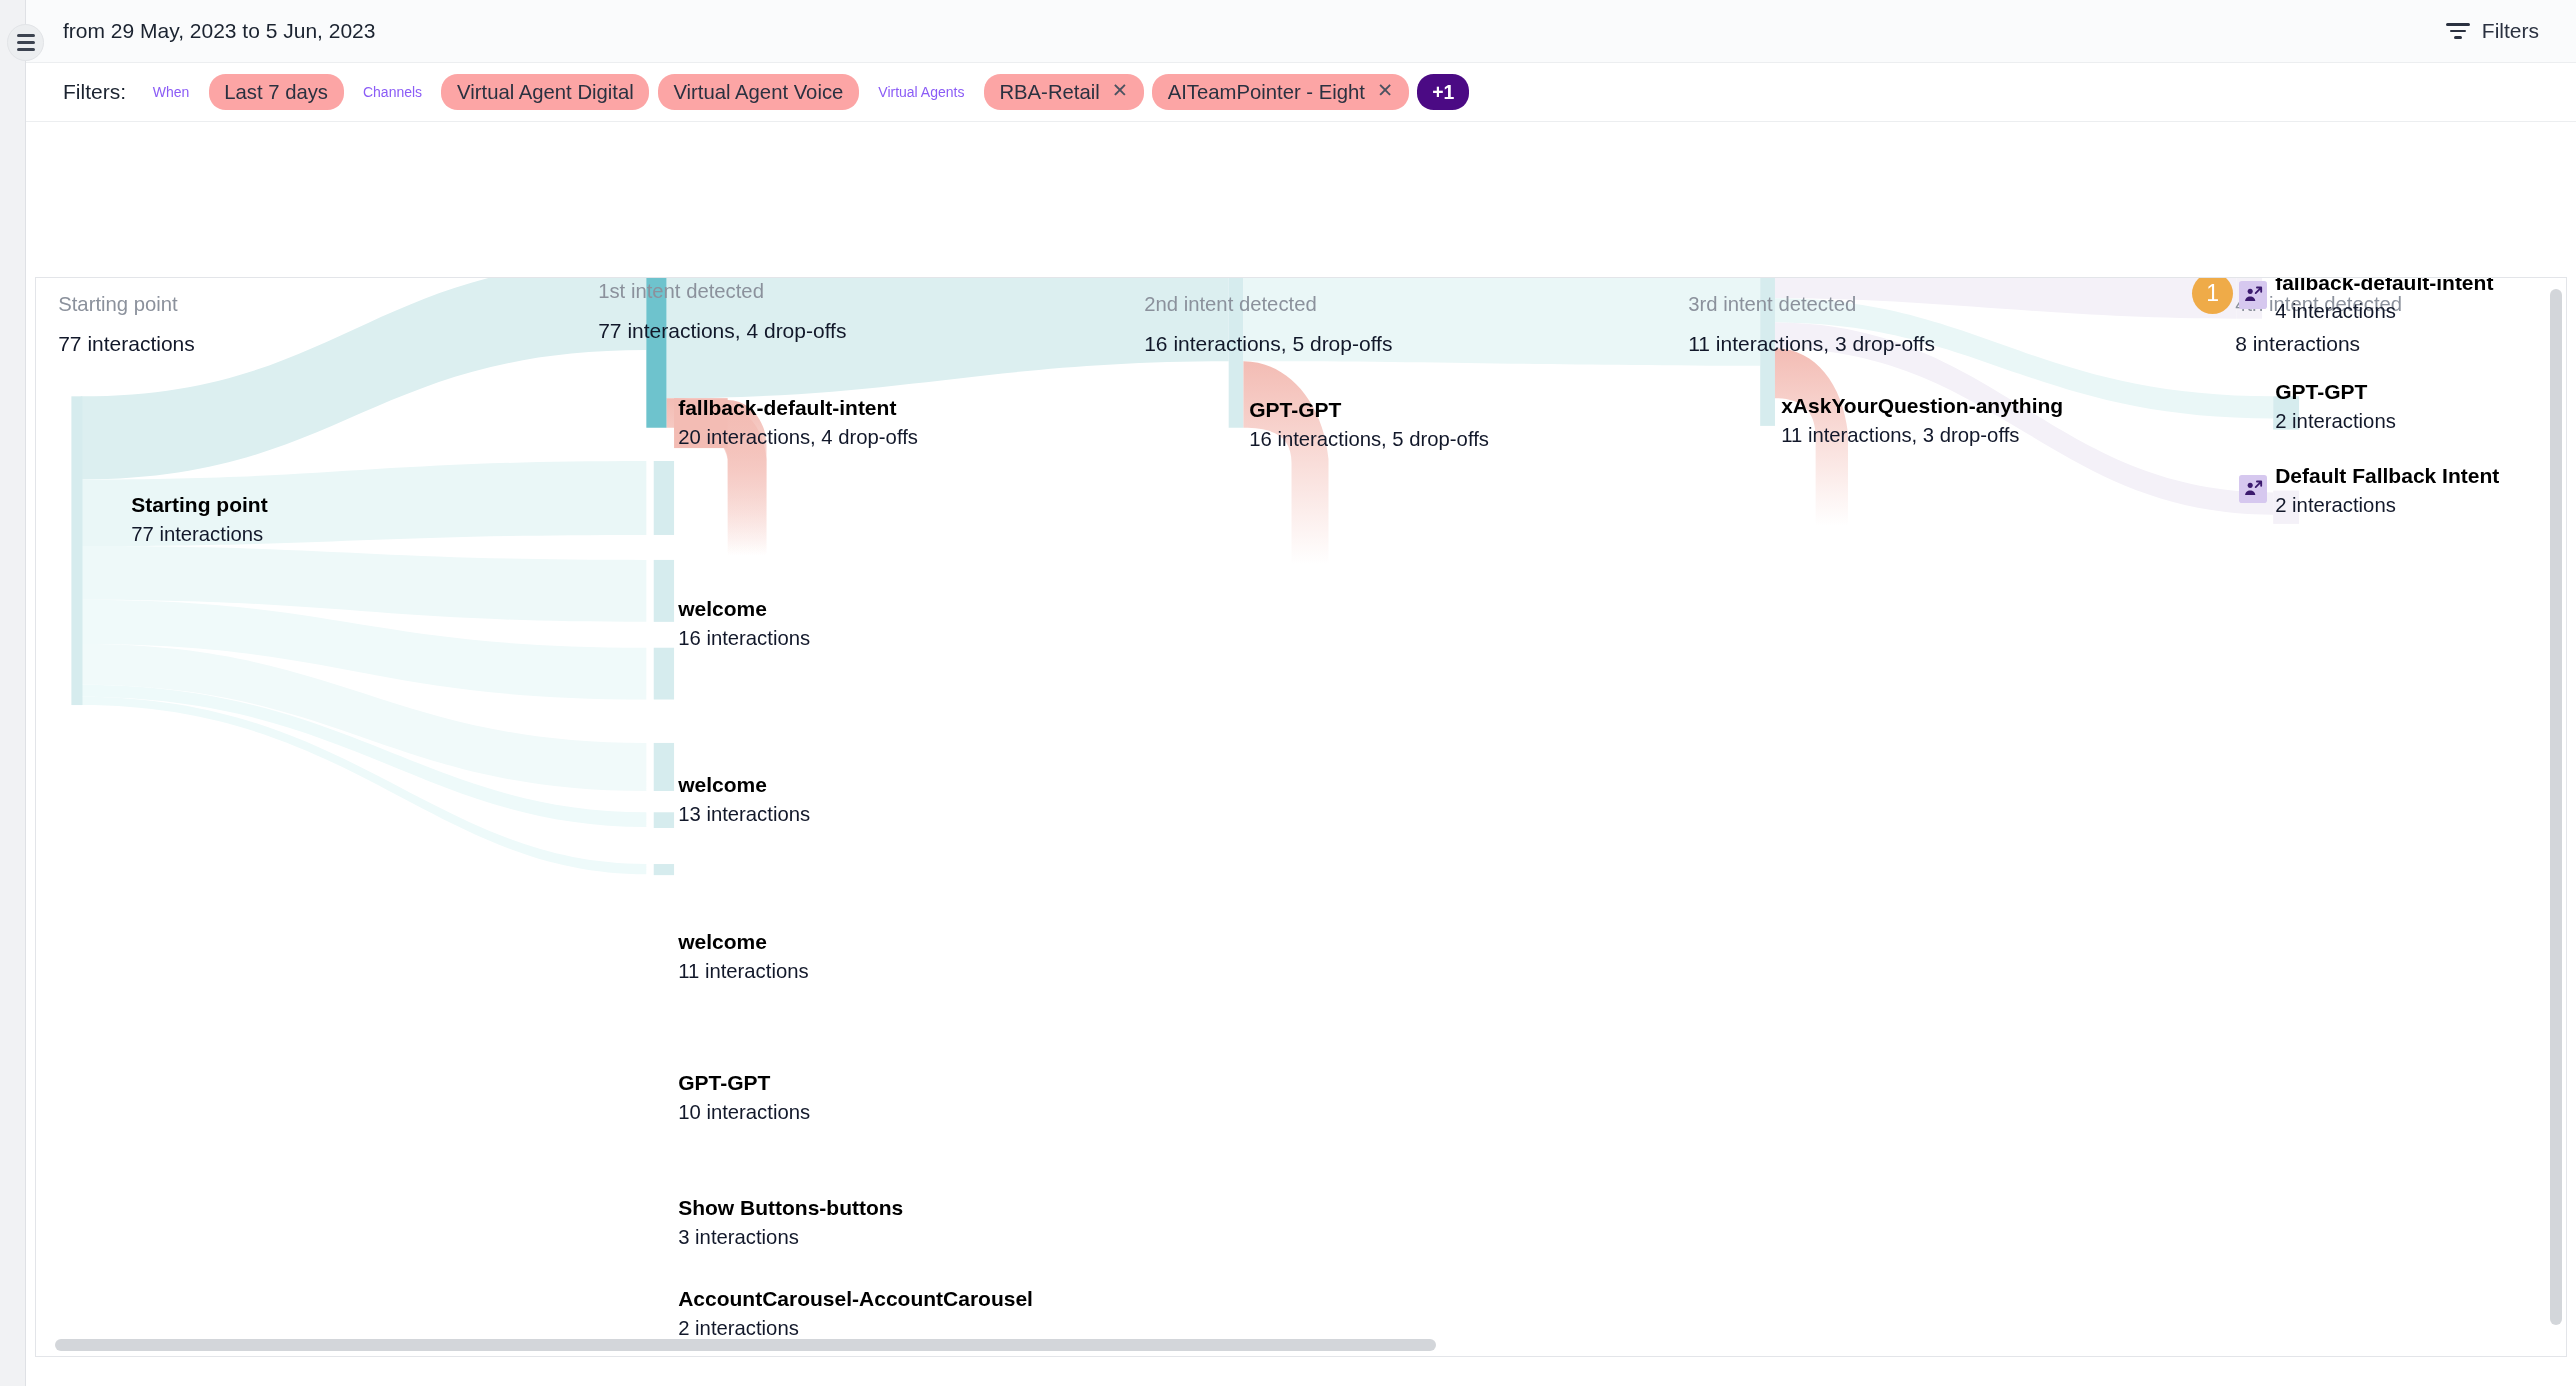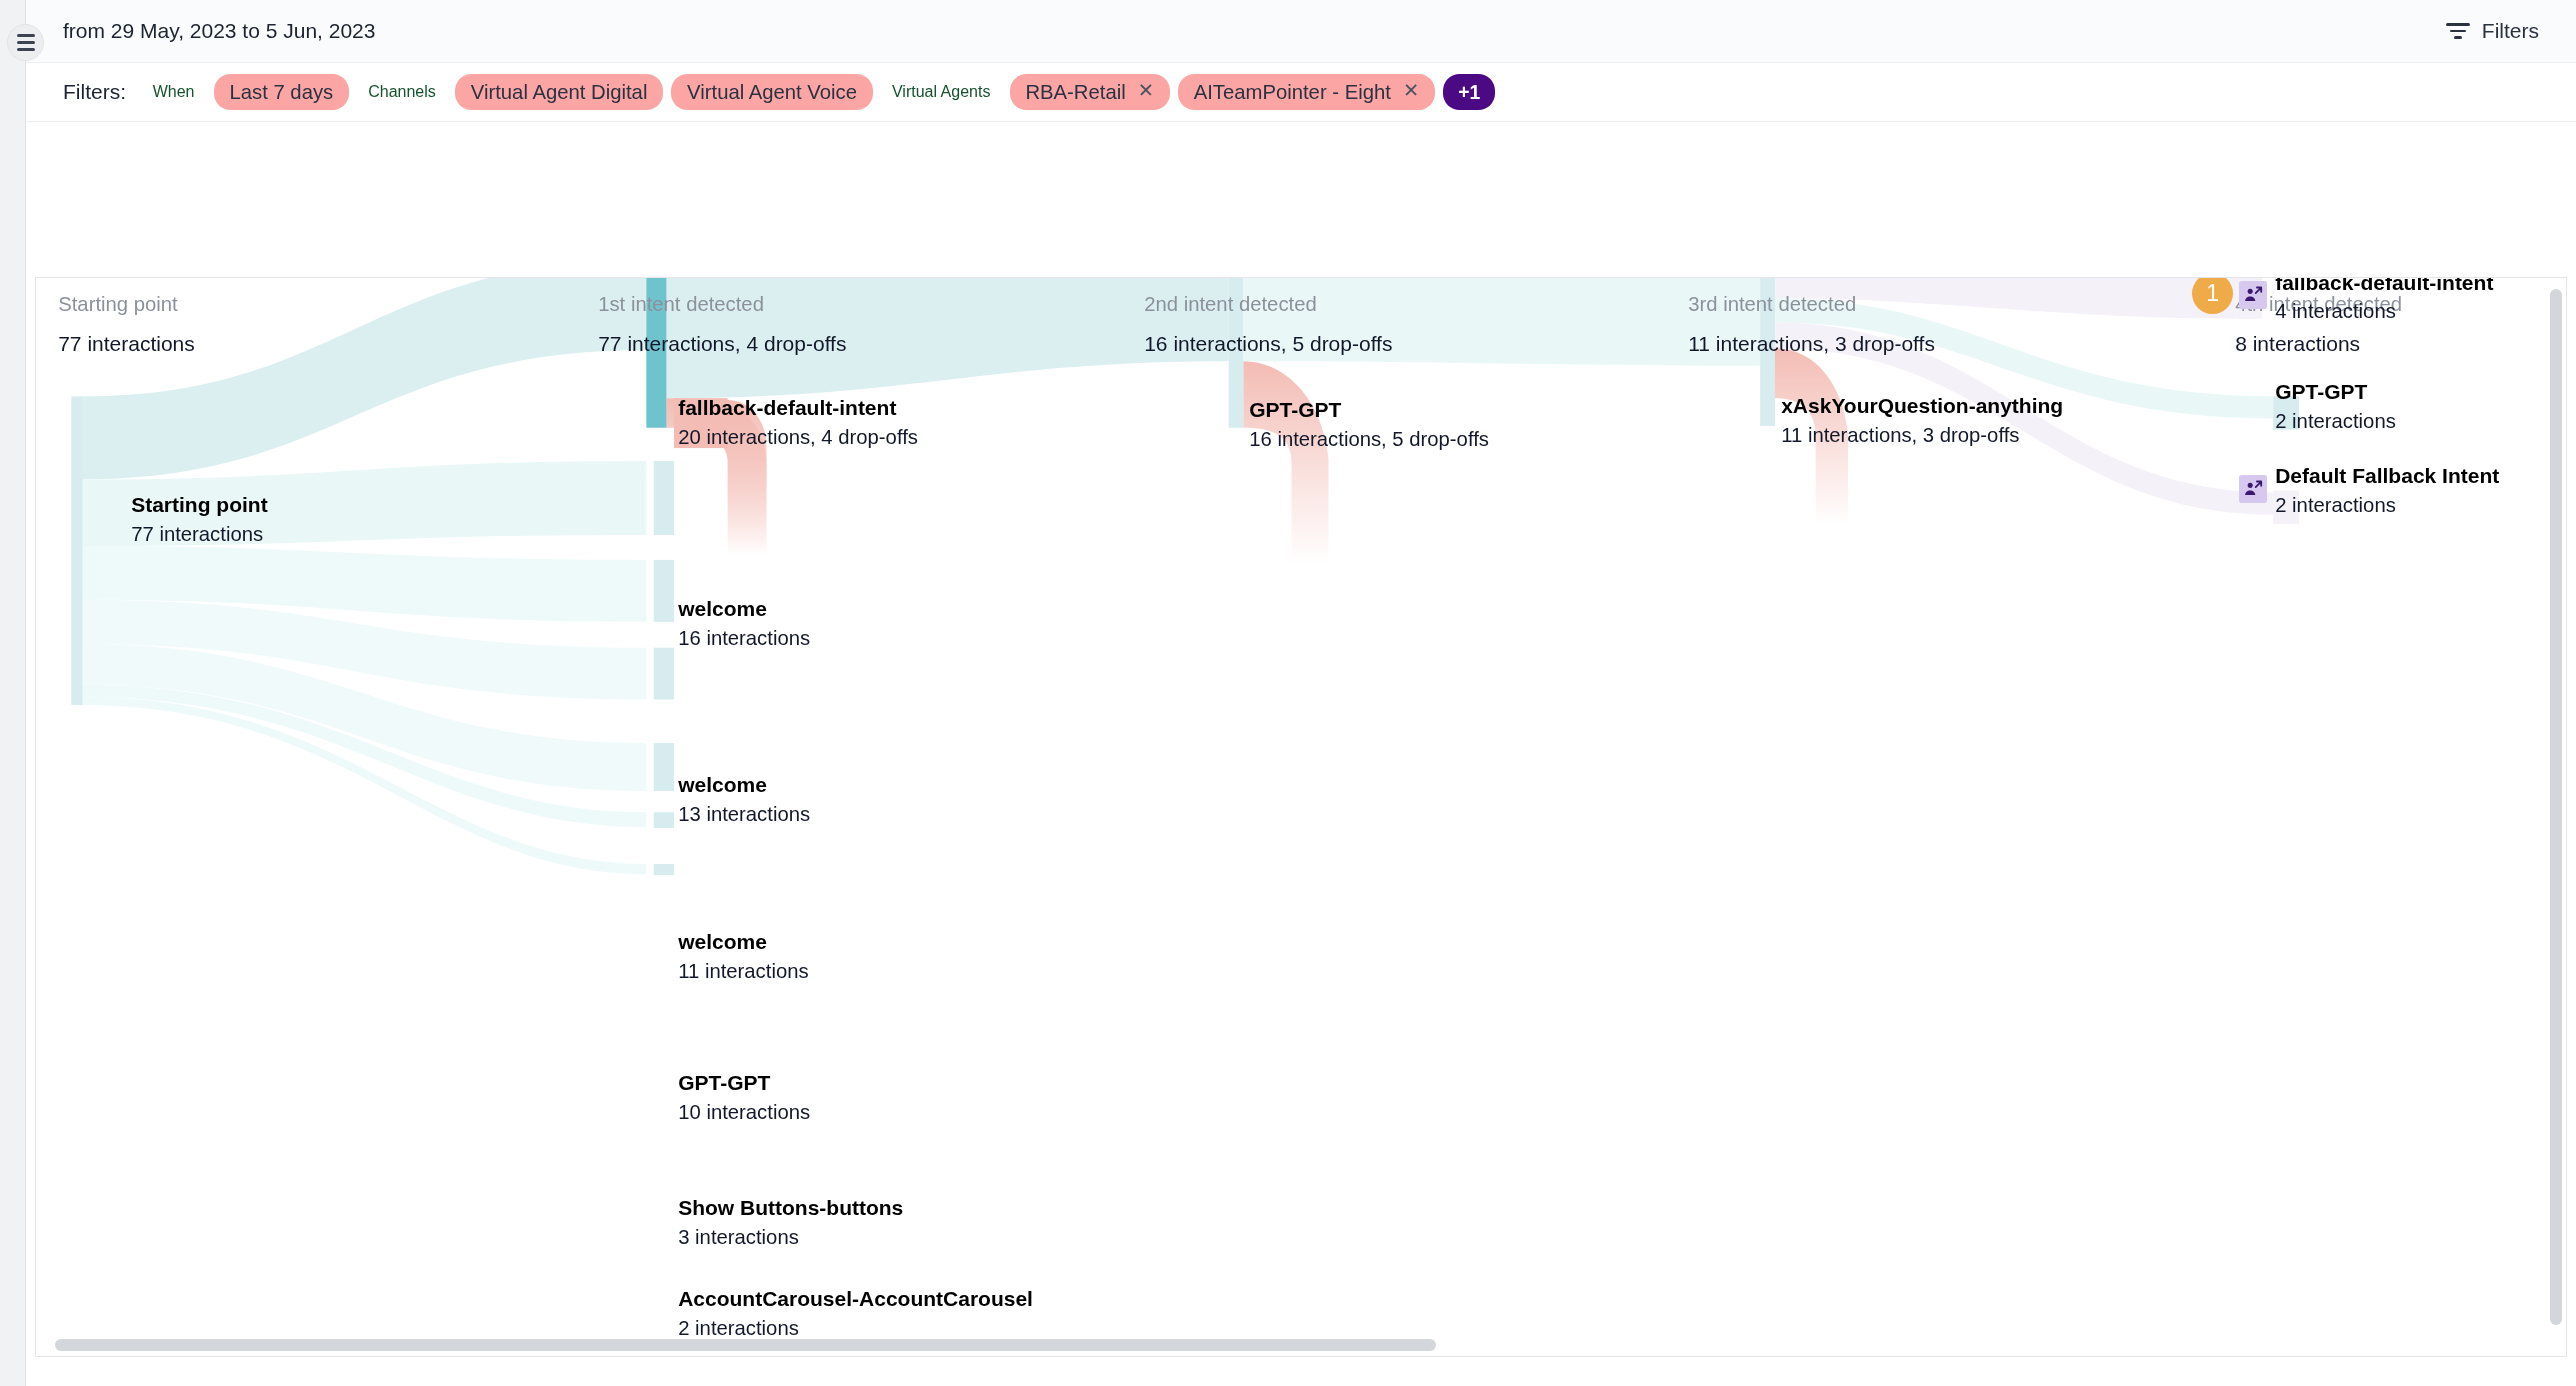--- a/index.html
+++ b/index.html
@@ -46,21 +46,21 @@
   .funnel i { background:#2a3140; border-radius: 1.8px; display:block; }
   .funnel i:nth-child(1){ width: 24px; height: 2.8px; }
   .funnel i:nth-child(2){ width: 15.7px; height: 2.8px; }
   .funnel i:nth-child(3){ width:  8.3px; height: 2.8px; }
 
   .filterrow {
     height: 59px; background:#fff; display: flex; align-items: center; gap: 8.3px;
     padding: 0 37px; border-bottom: 0.9px solid #eceef0;
   }
   .flabel { font-size: 21px; color:#1b2330; margin-right: 7.4px; }
-  .fgroup { font-size: 16px; color:#14532d; padding: 0 11px; }
+  .fgroup { font-size: 14px; color:#8b5cf6; padding: 0 11px; }
   .chip {
     font-size: 20.3px; color:#2a3140; background:#fca5a5; border-radius: 16.6px;
     padding: 6.5px 15.7px; display:flex; align-items:flex-start; gap:12px; white-space: nowrap; cursor: pointer;
   }
   .chip .x { font-size: 19.4px; color:#4a5260; line-height: 1; }
   .chip-more {
     font-size: 19.4px; font-weight: bold; color: #fff; background:#4b0a84; border-radius: 16.6px;
     padding: 6.5px 15px; cursor: pointer;
   }
 
@@ -218,21 +218,21 @@
 
             <rect x="2380" y="-20" width="28" height="64" fill="#f4f1f8"></rect>
             <rect x="2420" y="128" width="28" height="36" fill="#d6ecee"></rect>
             <rect x="2420" y="230" width="28" height="36" fill="#f4f1f8"></rect>
           </svg>
 
           <div class="colhead" style="left:22px;  top:15px;">
             <div class="t">Starting point</div>
             <div class="s">77 interactions</div>
           </div>
-          <div class="colhead" style="left:562px; top:15px;">
+          <div class="colhead" style="left:562px; top:2px;">
             <div class="t">1st intent detected</div>
             <div class="s">77 interactions, 4 drop-offs</div>
           </div>
           <div class="colhead" style="left:1108px;top:15px;">
             <div class="t">2nd intent detected</div>
             <div class="s">16 interactions, 5 drop-offs</div>
           </div>
           <div class="colhead" style="left:1652px;top:15px;">
             <div class="t">3rd intent detected</div>
             <div class="s">11 interactions, 3 drop-offs</div>

